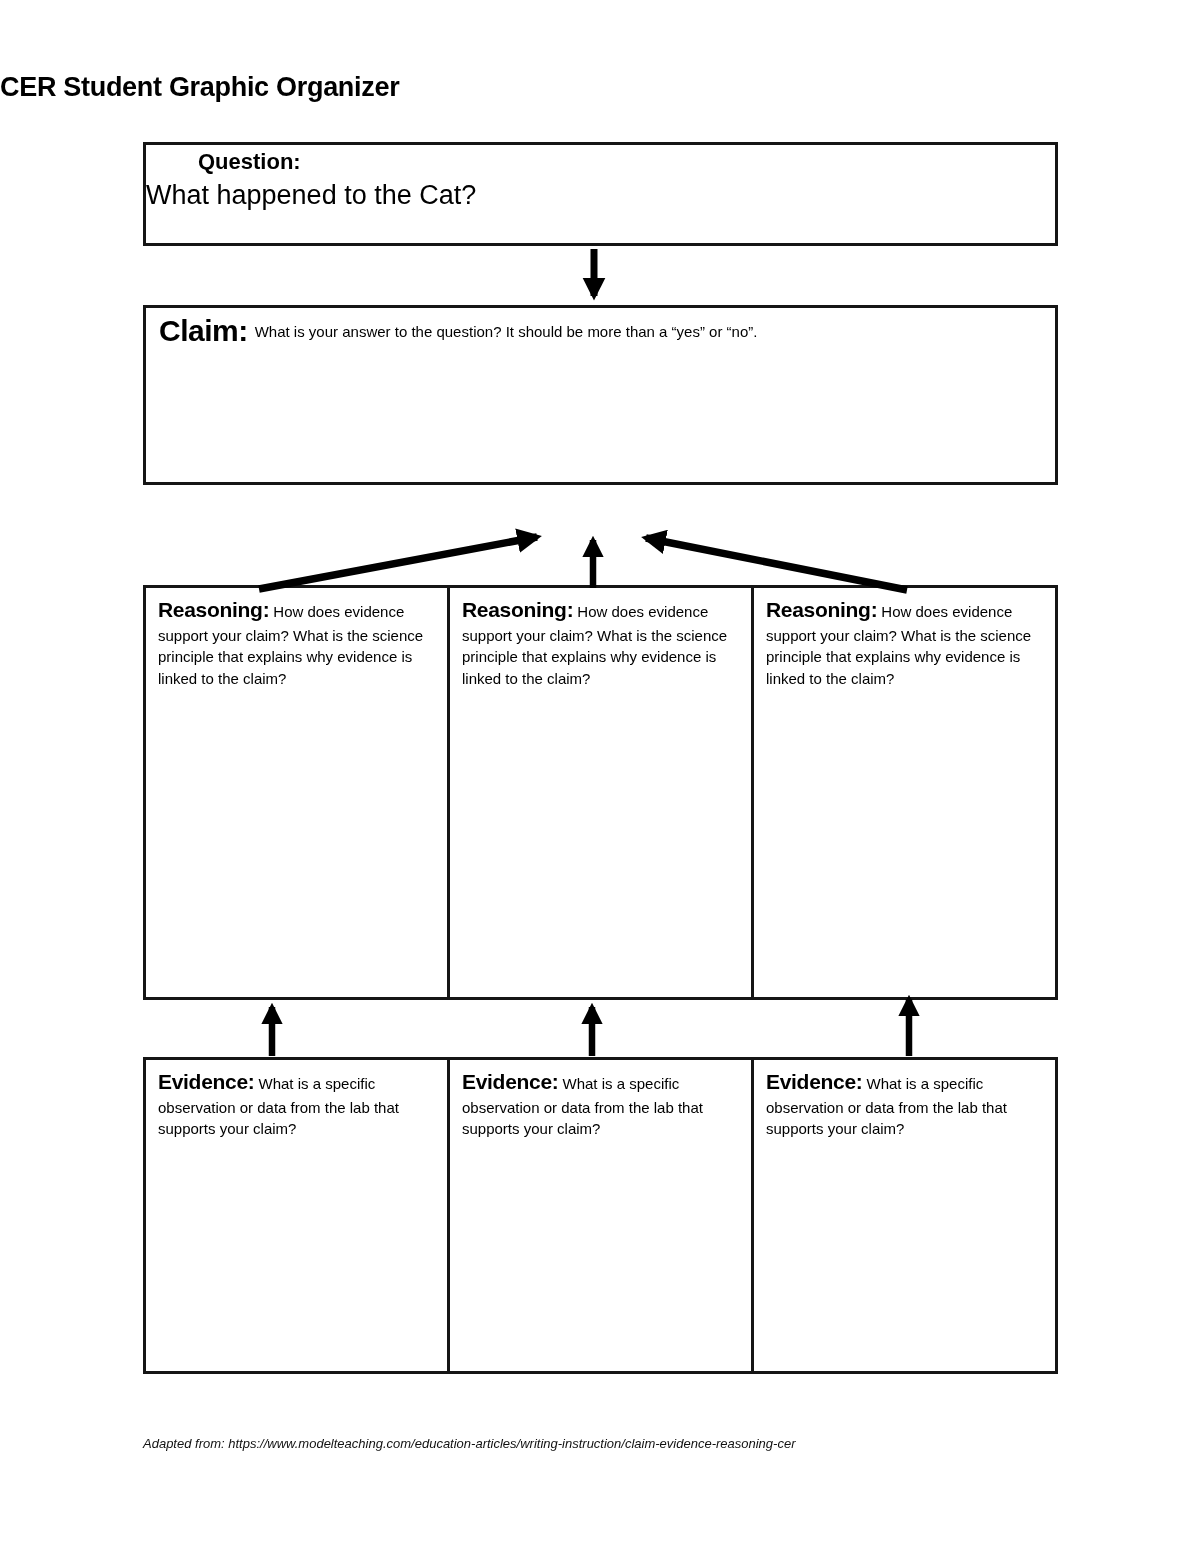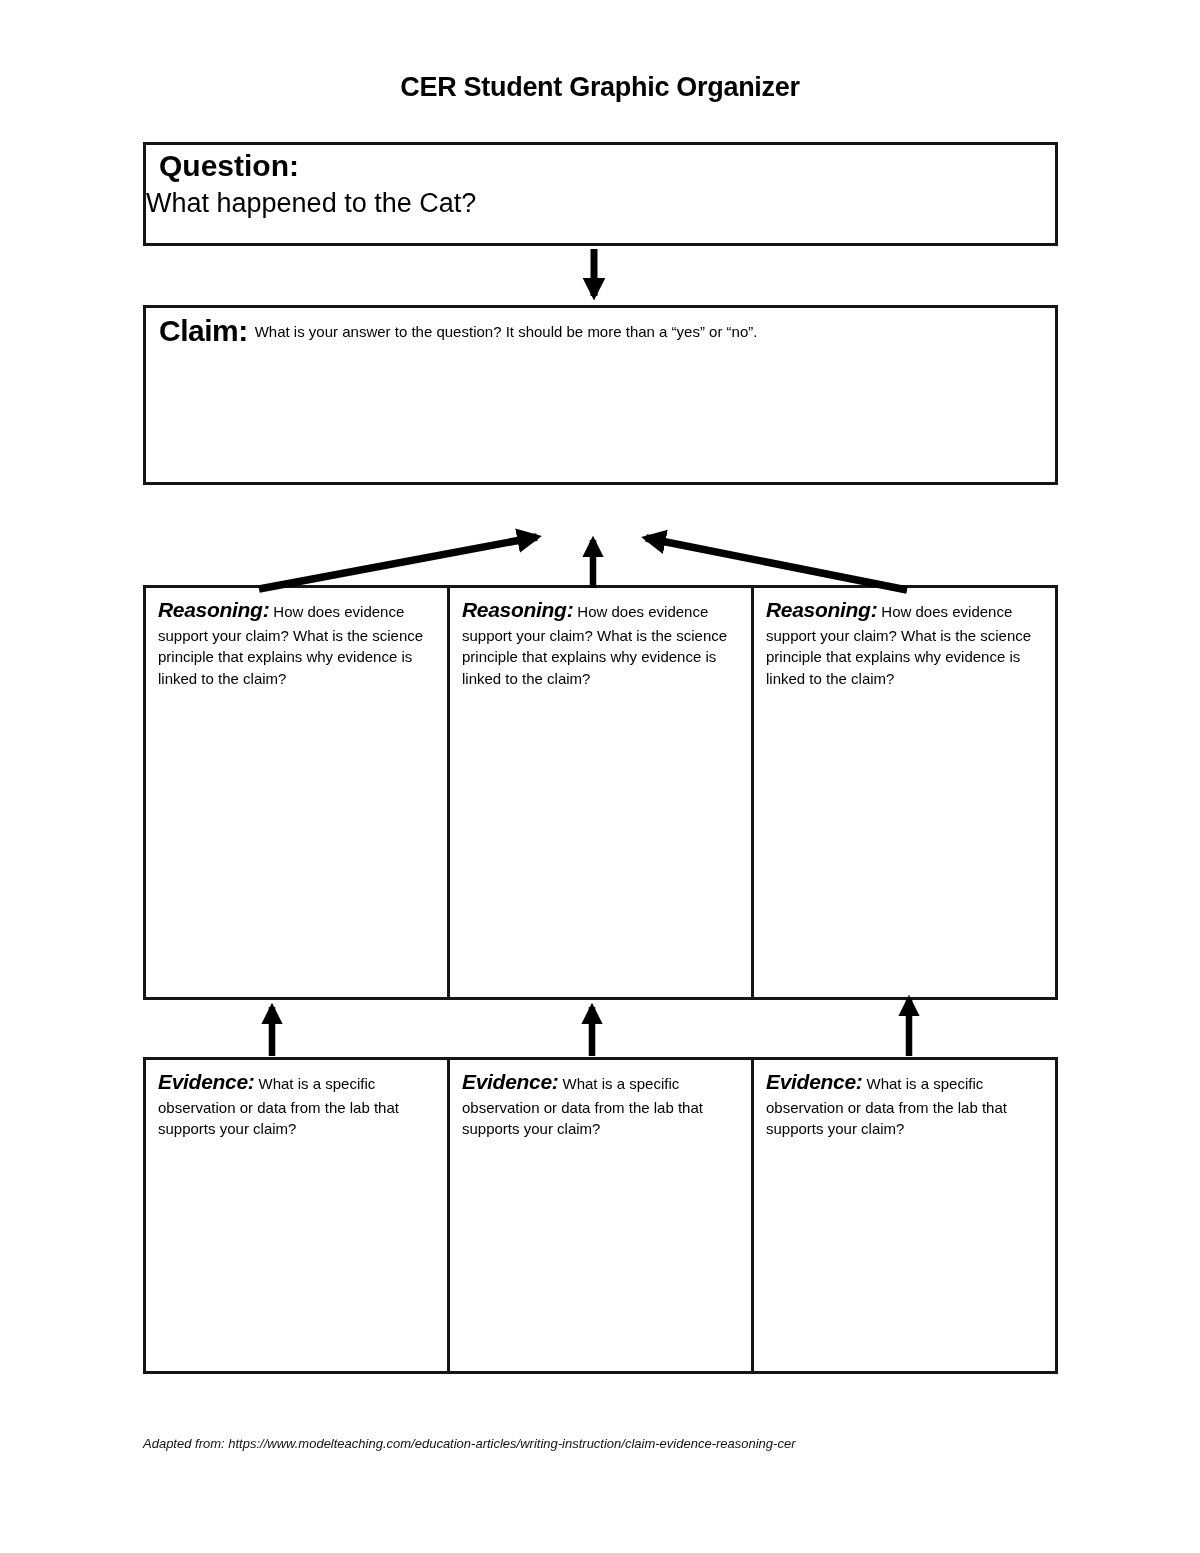--- a/index.html
+++ b/index.html
@@ -11,35 +11,35 @@
     background: #ffffff;
     color: #000000;
     font-family: "Liberation Sans", sans-serif;
     overflow: hidden;
   }
   .doc-title {
     position: absolute;
     top: 72px;
     left: 0;
     width: 100%;
-    text-align: center;
     font-size: 27px;
     font-weight: 700;
     letter-spacing: -0.3px;
   }
   .box {
     position: absolute;
     border: 3px solid #151515;
     background: #ffffff;
   }
   .question-box { left: 143px; top: 142px; width: 915px; height: 104px; }
   .question-label {
-    font-size: 30px;
+    font-size: 22px;
     font-weight: 700;
     padding: 4px 0 0 13px;
+    margin-left: 39px;
   }
   .question-text {
     text-align: left;
     font-size: 27px;
     margin-top: 5px;
   }
   .claim-box {
     left: 143px; top: 305px; width: 915px; height: 180px;
     padding: 6px 13px;
     display: flex;
@@ -72,21 +72,20 @@
     display: flex;
     flex-direction: column;
   }
   .cell.first { border-left: 3px solid #151515; }
   .cell-text { font-size: 15px; line-height: 1.43; }
   .cell-label {
     font-size: 21px;
     font-weight: 700;
     letter-spacing: -0.3px;
     margin-right: 4px;
-    font-style: italic;
   }
   .arrow-layer {
     position: absolute;
     left: 0; top: 0;
     width: 1200px; height: 1553px;
     pointer-events: none;
   }
   .footer-note {
     position: absolute;
     top: 1436px;

